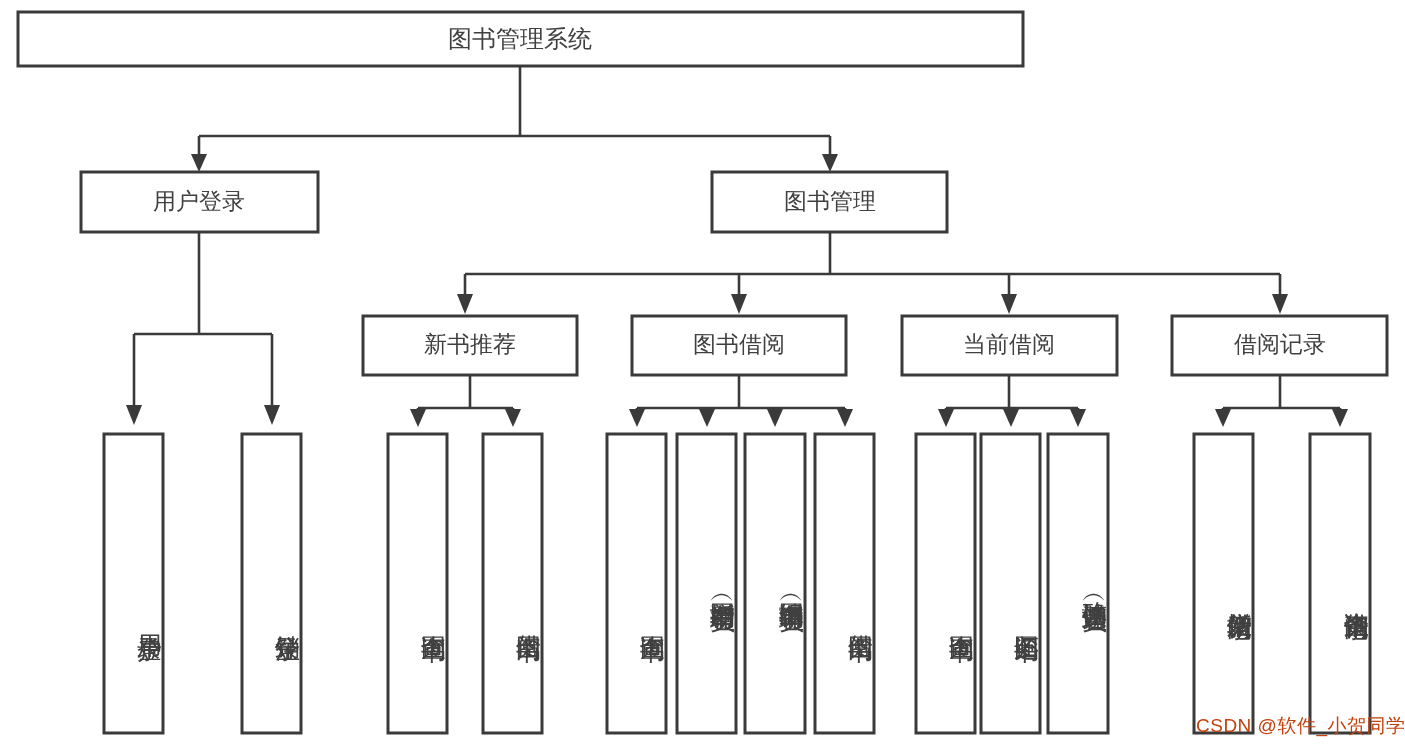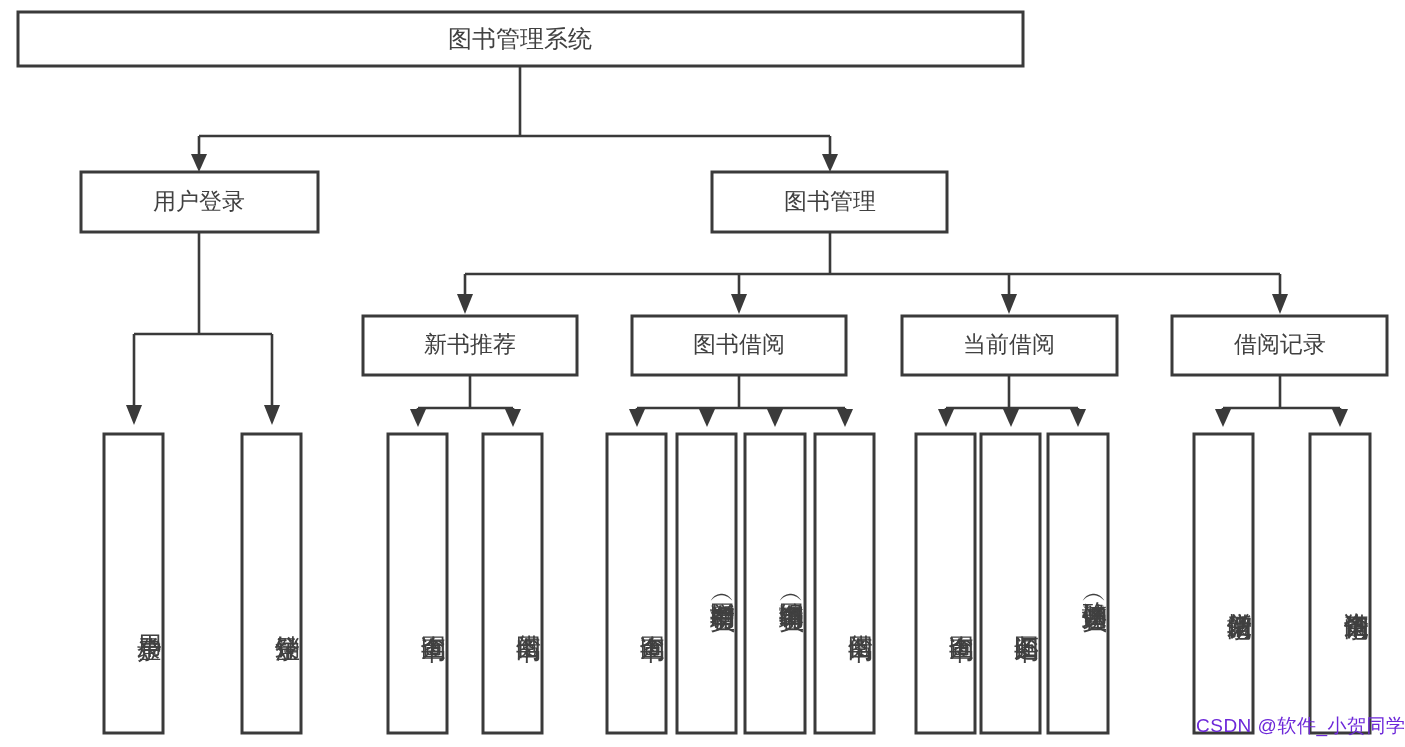--- a/index.html
+++ b/index.html
@@ -69,21 +69,21 @@
     display: flex;
     align-items: flex-start;
     justify-content: center;
     white-space: nowrap;
     pointer-events: none;
   }
   .watermark {
     position: absolute;
     font-family: "Liberation Sans", "DejaVu Sans", sans-serif;
     font-size: 19px;
-    color: #6d28d9;
+    color: #c2410c;
     white-space: nowrap;
     letter-spacing: 0.5px;
   }
 </style>
 </head>
 <body>
 
 <div id="diagram-root">
 
   <svg id="flow-svg" viewBox="0 0 1405 747">

